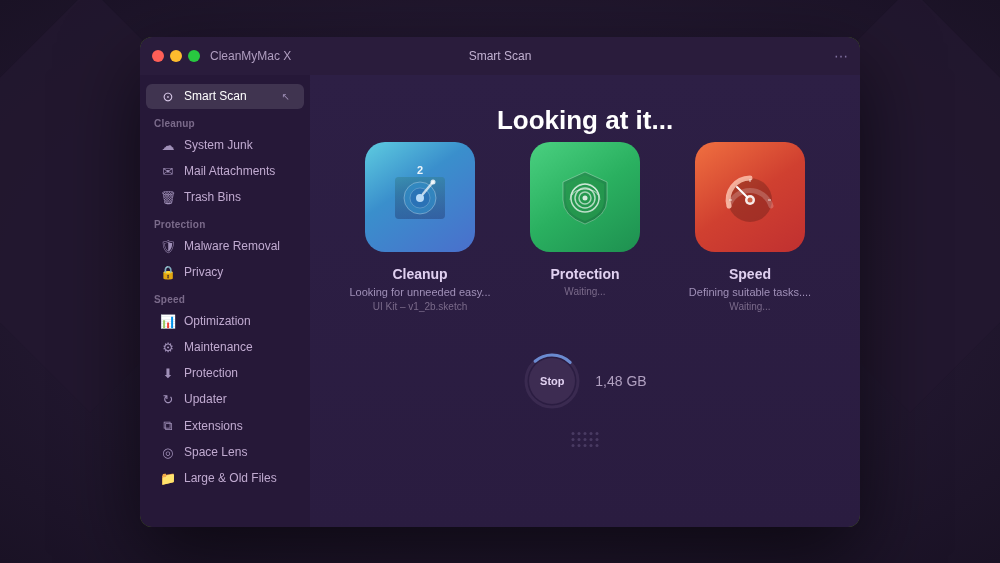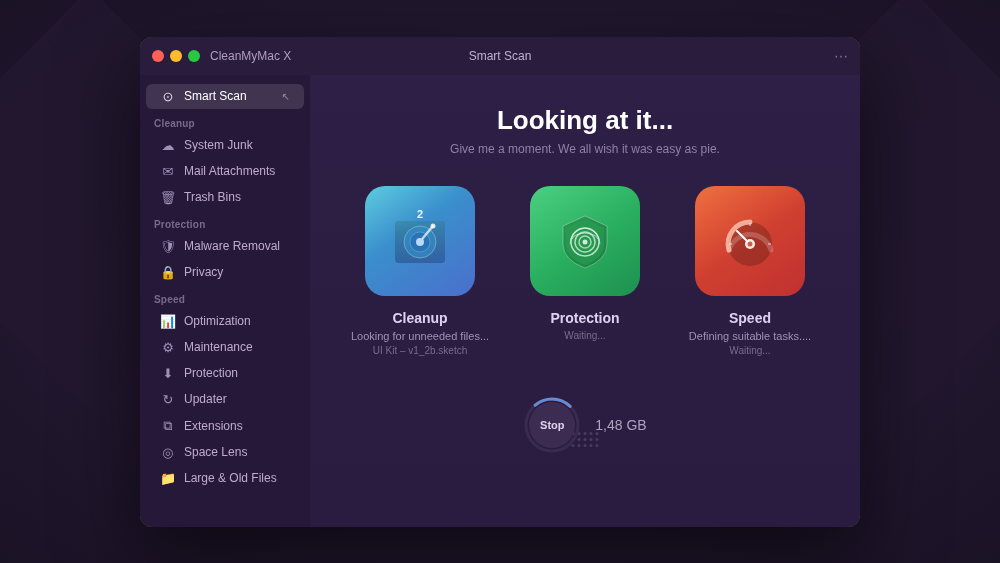--- a/index.html
+++ b/index.html
@@ -361,21 +361,20 @@
       </div>
       <div class="sidebar-item">
         <span class="sidebar-icon">📁</span>
         <span>Large &amp; Old Files</span>
       </div>
 
     </div>
 
     <div class="content">
       <h1 class="content-title">Looking at it...</h1>
-      <p class="content-subtitle">Give me a moment. We all wish it was easy as pie.</p>
 
       <div class="cards-row">
 
         <div class="card card-cleanup">
           <div class="card-icon-wrap">
 
             <svg viewBox="0 0 70 70" width="70" height="70">
 
               <rect x="10" y="15" width="50" height="42" rx="4" fill="rgba(0,0,0,0.25)"></rect>
               <rect x="10" y="15" width="50" height="42" rx="4" fill="url(#diskGrad)"></rect>
@@ -390,21 +389,21 @@
               <text x="35" y="12" font-size="11" fill="white" text-anchor="middle" font-weight="bold" opacity="0.9">2</text>
               <defs>
                 <linearGradient id="diskGrad" x1="0" y1="0" x2="0" y2="1">
                   <stop offset="0%" stop-color="rgba(80,200,220,0.3)"></stop>
                   <stop offset="100%" stop-color="rgba(60,100,200,0.2)"></stop>
                 </linearGradient>
               </defs>
             </svg>
           </div>
           <span class="card-label">Cleanup</span>
-          <span class="card-status">Looking for unneeded files...</span>
+          <span class="card-status">Looking for unneeded easy...</span>
           <span class="card-sub-status">UI Kit – v1_2b.sketch</span>
         </div>
 
         <div class="card card-protection">
           <div class="card-icon-wrap">
 
             <svg viewBox="0 0 70 70" width="70" height="70">
 
               <path d="M35 10 L57 20 L57 38 Q57 54 35 62 Q13 54 13 38 L13 20 Z" fill="rgba(0,0,0,0.2)" stroke="rgba(255,255,255,0.3)" stroke-width="1"></path>
               <path d="M35 13 L54 22 L54 38 Q54 52 35 59 Q16 52 16 38 L16 22 Z" fill="rgba(40,160,80,0.6)"></path>

